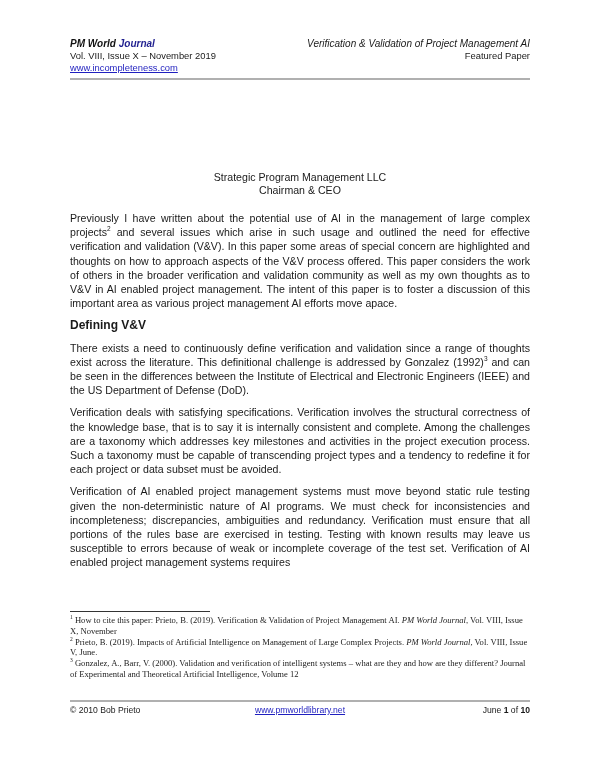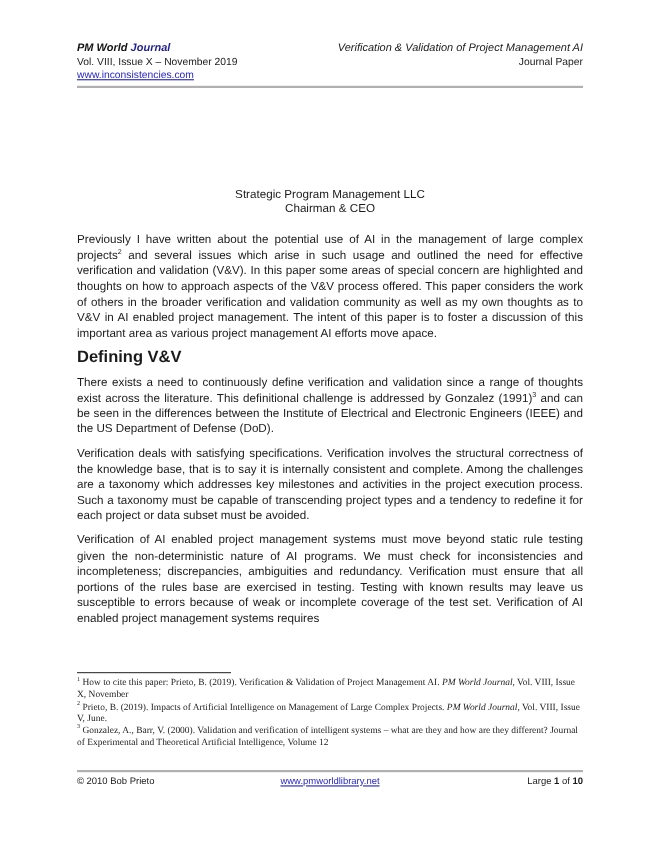--- a/index.html
+++ b/index.html
@@ -19,21 +19,21 @@
 
   .title { position: absolute; left: 0; width: 600px; top: 120px; text-align: center;
            font-weight: bold; font-size: 14.6px; }
   .title sup { font-size: 8px; font-weight: normal; vertical-align: super; line-height: 0; }
   .author { position: absolute; left: 0; width: 600px; top: 146px; text-align: center; font-weight: bold; font-size: 11.3px; }
   .affil { position: absolute; left: 0; width: 600px; top: 171px; text-align: center; font-size: 10.6px; line-height: 13px; }
 
   .body { position: absolute; left: 70px; top: 211px; width: 460px; font-size: 10.6px; line-height: 14.2px; text-align: justify; }
   .body p { margin: 0 0 8px 0; }
   .body sup { font-size: 6.5px; line-height: 0; }
-  .body h3 { margin: 0 0 8px 0; font-size: 15px; font-weight: bold; }
+  .body h3 { margin: 0 0 8px 0; font-size: 12px; font-weight: bold; }
 
   .fn-rule { position: absolute; left: 70px; top: 611px; width: 140px; height: 1px; background: #333; }
   .footnotes { position: absolute; left: 70px; top: 615px; width: 460px;
                font-family: "Liberation Serif", serif; font-size: 8.6px; line-height: 10.8px; color: #222; }
   .footnotes .fn { margin: 0; }
   .footnotes sup { font-size: 5.5px; line-height: 0; }
   .footnotes i { font-style: italic; }
 
   .ftr-rule { position: absolute; left: 70px; top: 700px; width: 460px; height: 2px; background: #b0b0b0; }
   .ftr { position: absolute; left: 70px; top: 705px; width: 460px; font-size: 8.6px; line-height: 11px; }
@@ -48,49 +48,49 @@
 
 <div class="page">
 
   <div class="hdr">
     <div class="hdr-left">
       <div class="journal-title">
         <span class="pm">PM World</span>
         <span class="j">Journal</span>
       </div>
       <div>Vol. VIII, Issue X – November 2019</div>
-      <div><a>www.inconsistencies.com</a></div>
+      <div><a>www.incompleteness.com</a></div>
     </div>
     <div class="hdr-right">
       <div class="hdr-italic">Verification &amp; Validation of Project Management AI</div>
-      <div>Journal Paper</div>
+      <div>Featured Paper</div>
     </div>
   </div>
   <div class="hdr-rule"></div>
 
   <div class="affil">
     <div>Strategic Program Management LLC</div>
     <div>Chairman &amp; CEO</div>
   </div>
 
   <div class="body">
     <p><span>Previously I have written about the potential use of AI in the management of large complex projects</span><sup>2</sup><span> and several issues which arise in such usage and outlined the need for effective verification and validation (V&amp;V). In this paper some areas of special concern are highlighted and thoughts on how to approach aspects of the V&amp;V process offered. This paper considers the work of others in the broader verification and validation community as well as my own thoughts as to V&amp;V in AI enabled project management. The intent of this paper is to foster a discussion of this important area as various project management AI efforts move apace.</span></p>
     <h3>Defining V&amp;V</h3>
-    <p><span>There exists a need to continuously define verification and validation since a range of thoughts exist across the literature. This definitional challenge is addressed by Gonzalez (1991)</span><sup>3</sup><span> and can be seen in the differences between the Institute of Electrical and Electronic Engineers (IEEE) and the US Department of Defense (DoD).</span></p>
+    <p><span>There exists a need to continuously define verification and validation since a range of thoughts exist across the literature. This definitional challenge is addressed by Gonzalez (1992)</span><sup>3</sup><span> and can be seen in the differences between the Institute of Electrical and Electronic Engineers (IEEE) and the US Department of Defense (DoD).</span></p>
     <p>Verification deals with satisfying specifications. Verification involves the structural correctness of the knowledge base, that is to say it is internally consistent and complete. Among the challenges are a taxonomy which addresses key milestones and activities in the project execution process. Such a taxonomy must be capable of transcending project types and a tendency to redefine it for each project or data subset must be avoided.</p>
     <p>Verification of AI enabled project management systems must move beyond static rule testing given the non-deterministic nature of AI programs. We must check for inconsistencies and incompleteness; discrepancies, ambiguities and redundancy. Verification must ensure that all portions of the rules base are exercised in testing. Testing with known results may leave us susceptible to errors because of weak or incomplete coverage of the test set. Verification of AI enabled project management systems requires</p>
   </div>
 
   <div class="fn-rule"></div>
   <div class="footnotes">
     <p class="fn"><sup>1</sup><span> How to cite this paper: Prieto, B. (2019). Verification &amp; Validation of Project Management AI. </span><i>PM World Journal</i><span>, Vol. VIII, Issue X, November</span></p>
     <p class="fn"><sup>2</sup><span> Prieto, B. (2019). Impacts of Artificial Intelligence on Management of Large Complex Projects. </span><i>PM World Journal</i><span>, Vol. VIII, Issue V, June.</span></p>
     <p class="fn"><sup>3</sup><span> Gonzalez, A., Barr, V. (2000). Validation and verification of intelligent systems – what are they and how are they different? Journal of Experimental and Theoretical Artificial Intelligence, Volume 12</span></p>
   </div>
 
   <div class="ftr-rule"></div>
   <div class="ftr">
     <div class="ftr-left">© 2010 Bob Prieto</div>
     <div class="ftr-center"><a>www.pmworldlibrary.net</a></div>
-    <div class="ftr-right"><span>Large </span><b>1</b><span> of </span><b>10</b></div>
+    <div class="ftr-right"><span>June </span><b>1</b><span> of </span><b>10</b></div>
   </div>
 
 </div>
 
 </body></html>

